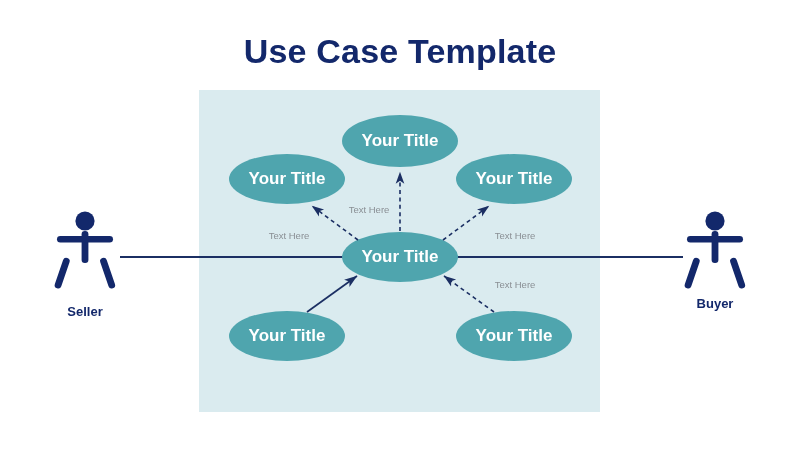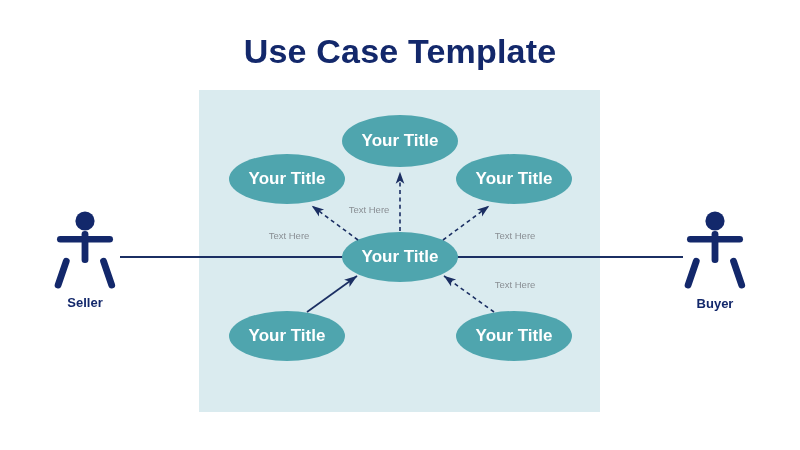--- a/index.html
+++ b/index.html
@@ -136,16 +136,16 @@
   <div class="node-label" style="left:514px; top:179px;">Your Title</div>
   <div class="node-label" style="left:400px; top:257px;">Your Title</div>
   <div class="node-label" style="left:287px; top:336px;">Your Title</div>
   <div class="node-label" style="left:514px; top:336px;">Your Title</div>
 
   <div class="edge-label" style="left:289px; top:235px;">Text Here</div>
   <div class="edge-label" style="left:369px; top:209px;">Text Here</div>
   <div class="edge-label" style="left:515px; top:235px;">Text Here</div>
   <div class="edge-label" style="left:515px; top:284px;">Text Here</div>
 
-  <div class="actor-label" style="left:85px; top:295px;">Seller</div>
+  <div class="actor-label" style="left:85px; top:304px;">Seller</div>
   <div class="actor-label" style="left:715px; top:296px;">Buyer</div>
 
 </div>
 
 </body></html>

